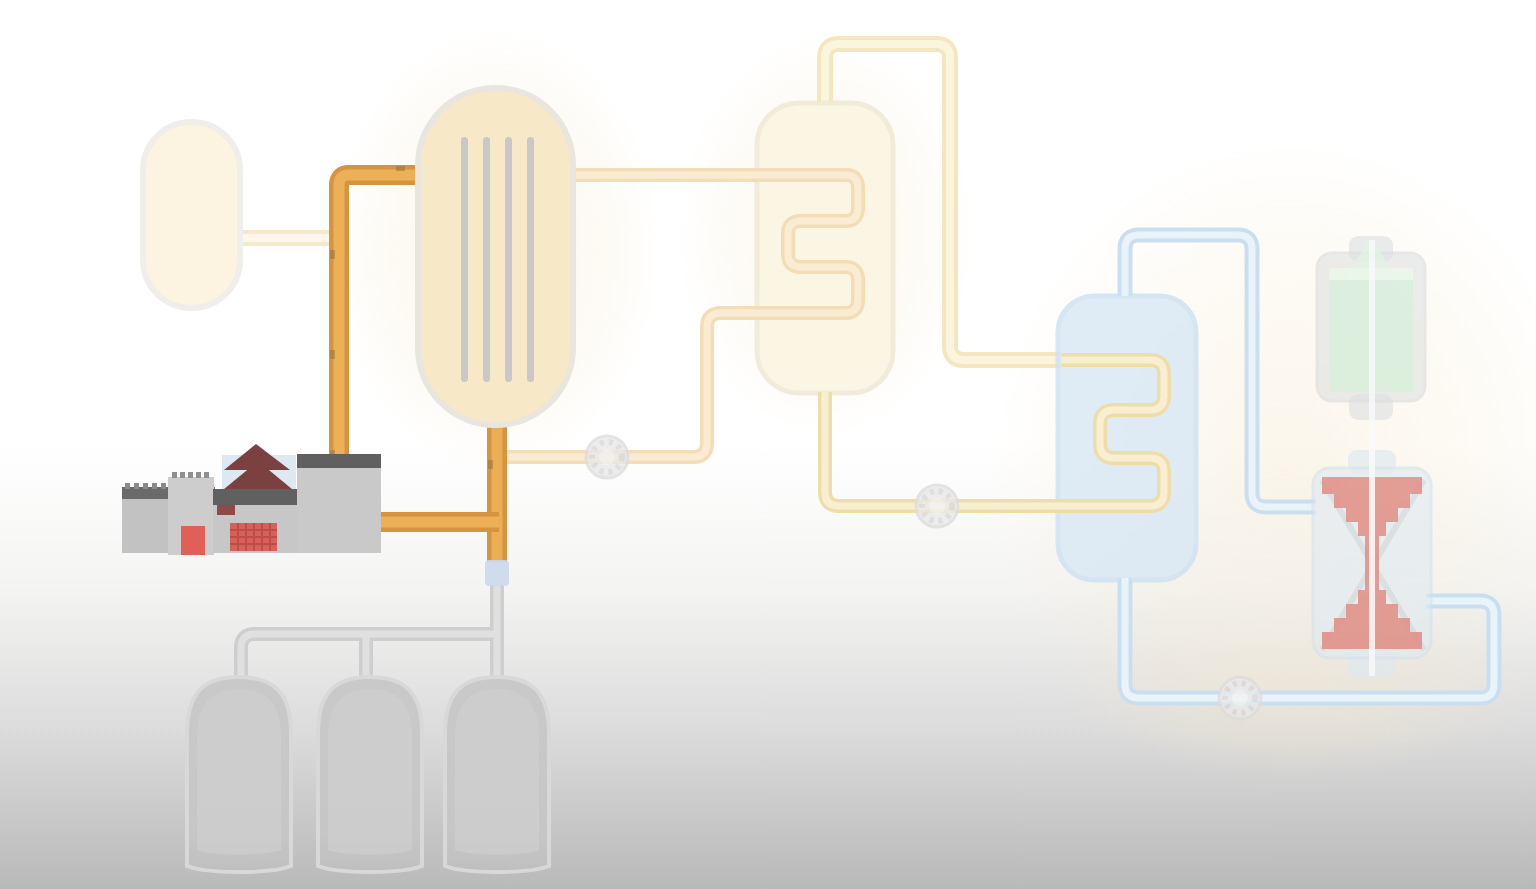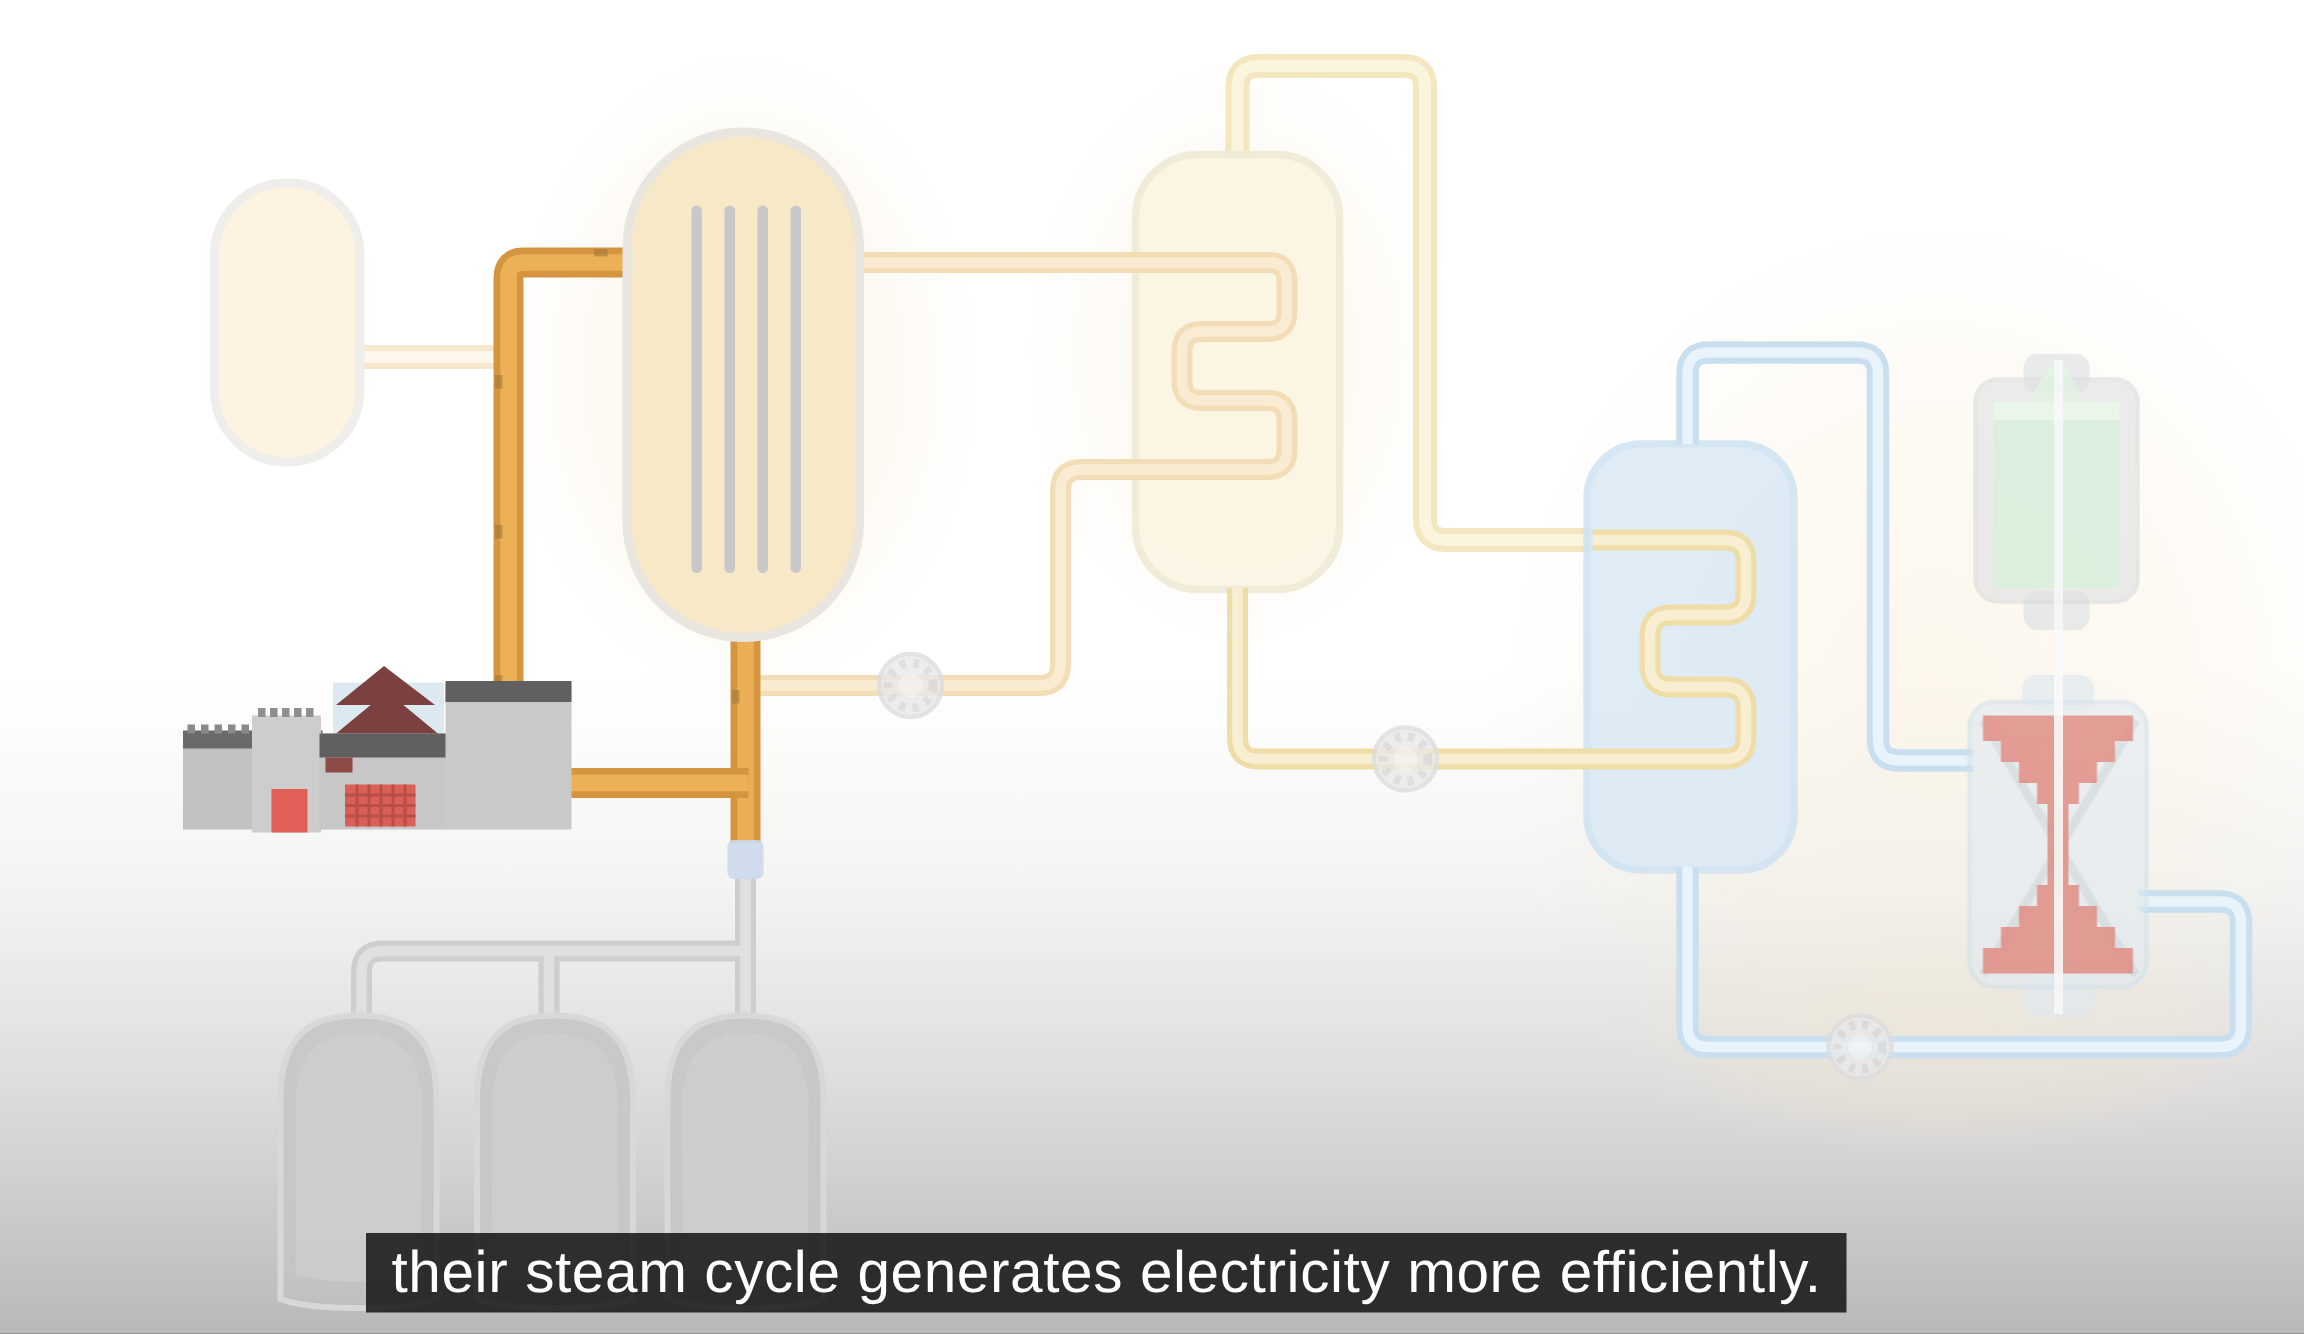--- a/index.html
+++ b/index.html
@@ -234,16 +234,13 @@
         </g>
       </g>
 
       <g>
         <rect x="297" y="456" width="84" height="97" fill="#c9c9c9"></rect>
         <rect x="297" y="454" width="84" height="14" fill="#606060"></rect>
       </g>
     </g>
   </svg>
 
-  <div class="caption">
-    <span>their steam cycle generates electricity more efficiently.</span>
-  </div>
 </div>
 
 </body></html>

